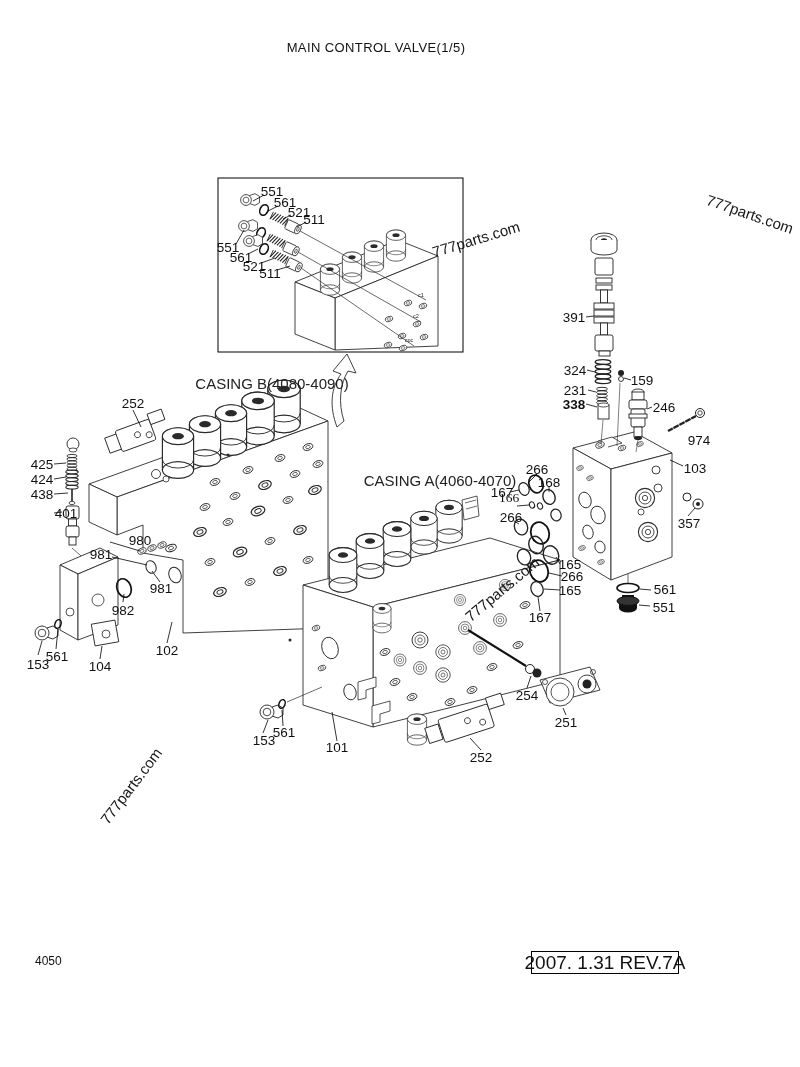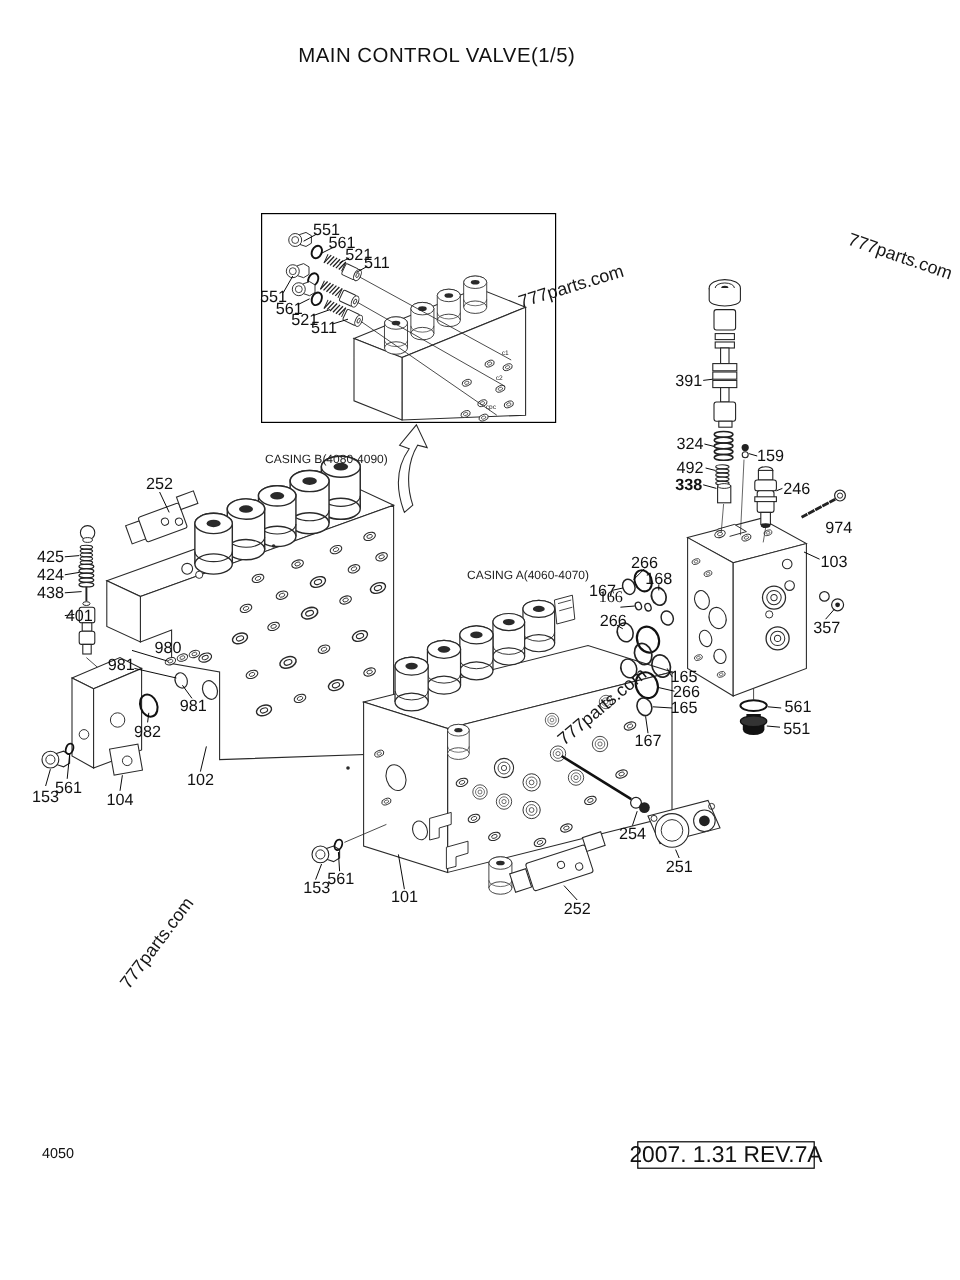--- a/index.html
+++ b/index.html
@@ -1,22 +1,22 @@
 <!DOCTYPE html>
 <html><head>
 <meta charset="utf-8">
 <style>
   html,body{margin:0;padding:0;background:#fff;}
   body{width:800px;height:1067px;font-family:"Liberation Sans",sans-serif;color:#111;}
   .page{position:relative;width:800px;height:1067px;overflow:hidden;background:#fff;}
   svg.art{position:absolute;left:0;top:0;}
-  .title{position:absolute;left:364px;top:47px;transform:translate(-50%,-50%);
-         font-size:17px;letter-spacing:.4px;white-space:nowrap;}
+  .title{position:absolute;left:376px;top:47px;transform:translate(-50%,-50%);
+         font-size:13px;letter-spacing:.4px;white-space:nowrap;}
   .co{position:absolute;transform:translate(-50%,-50%);font-size:13.5px;white-space:nowrap;color:#111;}
-  .caslab{position:absolute;transform:translate(-50%,-50%);font-size:10px;color:#222;white-space:nowrap;}
+  .caslab{position:absolute;transform:translate(-50%,-50%);font-size:15px;color:#222;white-space:nowrap;}
   .portlab{position:absolute;transform:translate(-50%,-50%);font-size:5.5px;color:#222;}
   .wm{position:absolute;font-size:15px;color:#161616;white-space:nowrap;}
   .footer-num{position:absolute;left:35px;top:954px;font-size:12px;}
   .rev-box{position:absolute;left:531px;top:951px;width:146px;height:21px;border:1px solid #000;
            display:flex;align-items:center;justify-content:center;font-size:19px;white-space:nowrap;}
 </style>
 </head>
 <body>
 
 <div class="page">
@@ -446,21 +446,21 @@
   <div class="co" style="left:116px;top:540px;margin-left:24px;">980</div>
   <div class="co" style="left:101px;top:554px;">981</div>
   <div class="co" style="left:161px;top:588px;">981</div>
   <div class="co" style="left:123px;top:610px;">982</div>
   <div class="co" style="left:57px;top:656px;">561</div>
   <div class="co" style="left:38px;top:664px;">153</div>
   <div class="co" style="left:100px;top:666px;">104</div>
   <div class="co" style="left:167px;top:650px;">102</div>
   <div class="co" style="left:574px;top:317px;">391</div>
   <div class="co" style="left:575px;top:370px;">324</div>
-  <div class="co" style="left:575px;top:390px;">492</div>
+  <div class="co" style="left:575px;top:390px;">231</div>
   <div class="co" style="left:574px;top:404px;font-weight:bold;">338</div>
   <div class="co" style="left:642px;top:380px;">159</div>
   <div class="co" style="left:664px;top:407px;">246</div>
   <div class="co" style="left:699px;top:440px;">974</div>
   <div class="co" style="left:695px;top:468px;text-align:right;">103</div>
   <div class="co" style="left:689px;top:523px;">357</div>
   <div class="co" style="left:665px;top:589px;">561</div>
   <div class="co" style="left:664px;top:607px;">551</div>
   <div class="co" style="left:537px;top:469px;">266</div>
   <div class="co" style="left:549px;top:482px;">168</div>

